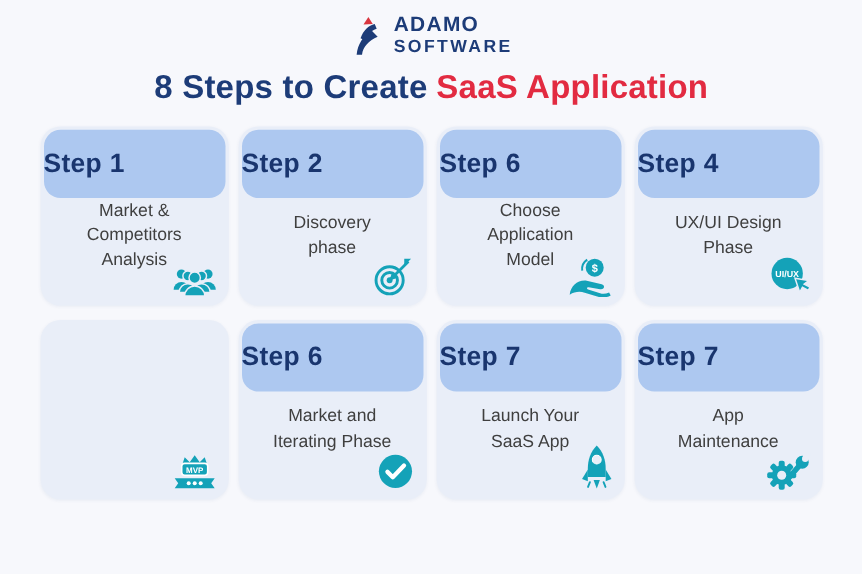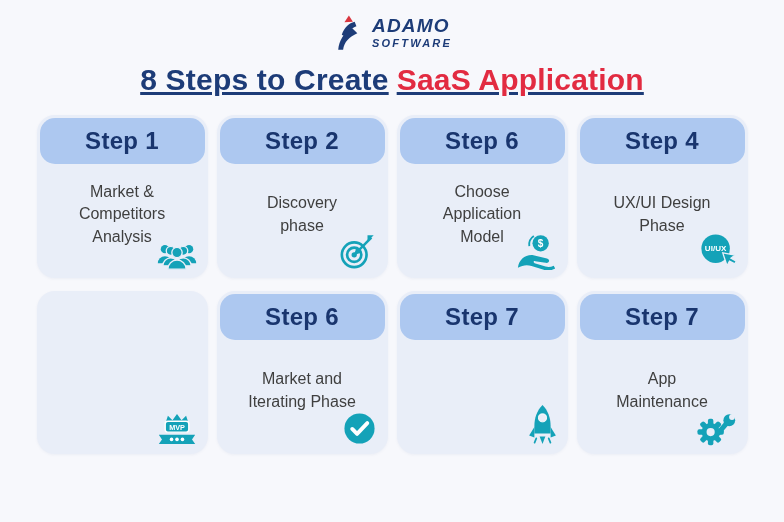--- a/index.html
+++ b/index.html
@@ -4,39 +4,39 @@
 <style>
   html,body{margin:0;padding:0;}
   body{
     width:784px;height:522px;overflow:hidden;
     font-family:"Liberation Sans",sans-serif;
     background:var(--background,#f7f8fc);
   }
   .page{width:784px;height:522px;position:relative;}
 
   
-  .logo-row{display:flex;justify-content:center;align-items:center;gap:8px;padding-top:13px;font-style:italic;}
+  .logo-row{display:flex;justify-content:center;align-items:flex-end;gap:8px;padding-top:13px;}
   .logo-mark{width:32px;height:38px;display:block;}
   .logo-text{display:flex;flex-direction:column;justify-content:center;}
   .logo-name{font-size:19px;font-weight:bold;color:var(--navy,#1d3c78);letter-spacing:1.2px;line-height:1;}
-  .logo-sub{font-size:11px;font-weight:bold;color:var(--navy,#1d3c78);letter-spacing:2.2px;line-height:1;margin-top:3px;}
+  .logo-sub{font-size:16px;font-weight:bold;color:var(--navy,#1d3c78);letter-spacing:2.2px;line-height:1;margin-top:3px;}
 
   
   .title{margin:12px 0 0 0;text-align:center;font-size:30px;font-weight:bold;
-         color:var(--navy,#1d3c78);letter-spacing:.2px;text-decoration:underline;}
+         color:var(--navy,#1d3c78);letter-spacing:.2px;}
   .title-accent{color:var(--accent-red,#e22b41);margin-left:8px;}
 
   
   .grid{margin-top:18px;display:grid;grid-template-columns:repeat(4,171px);
         justify-content:center;column-gap:9px;row-gap:13px;}
   .card{position:relative;height:163px;background:var(--card-bg,#e9eef8);
         border-radius:18px;box-shadow:0 1px 3px rgba(27,62,120,0.05);}
-  .pill{position:absolute;top:3px;left:3px;right:3px;height:46px;
+  .pill{position:absolute;top:3px;left:3px;right:3px;height:62px;
         background:var(--pill-bg,#adc8f0);border-radius:15px;
-        display:flex;align-items:center;justify-content:center;}
+        display:flex;align-items:center;justify-content:flex-start;}
   .pill span{font-size:24px;font-weight:bold;color:var(--step-navy,#19356e);letter-spacing:.3px;}
   .step-title{position:absolute;left:8px;right:8px;top:52px;bottom:16px;
         display:flex;align-items:center;justify-content:center;text-align:center;
         font-size:16px;line-height:1.38;color:var(--body-text,#3f3f3f);white-space:pre-line;}
   .step-icon{position:absolute;right:11px;bottom:8px;width:40px;height:36px;
         color:var(--icon-teal,#14a2b8);display:flex;align-items:flex-end;justify-content:flex-end;}
   .step-icon svg{display:block;}
 </style>
 </head>
 <body style="--background: #f7f8fc; --card-bg: #e9eef8; --pill-bg: #adc8f0; --navy: #1d3c78; --step-navy: #19356e; --body-text: #3f3f3f; --accent-red: #e22b41; --icon-teal: #14a2b8; --logo-red: #d9363f;">
@@ -159,20 +159,22 @@
           <circle cx="18" cy="18" r="15.5" fill="currentColor"></circle>
           <path d="M10.5 18.5 l5 5 L26 12.5" stroke="#ffffff" stroke-width="4" fill="none" stroke-linecap="round" stroke-linejoin="round"></path>
         </svg>
       </span>
     </div>
 
     <div class="card">
       <div class="pill">
           <span>Step 7</span>
         </div>
+      <div class="step-title">Launch Your
+SaaS App</div>
       <span class="step-icon">
         <svg width="29" height="42" viewBox="0 0 30 44">
           <path d="M15 1 C21 7 23.5 15 23.5 23 L23.5 31 L6.5 31 L6.5 23 C6.5 15 9 7 15 1 Z" fill="currentColor"></path>
           <circle cx="15" cy="14.5" r="4.2" fill="#e9eef8" stroke="#ffffff" stroke-width="1"></circle>
           <path d="M6.5 24 L1 33 L6.5 35 Z" fill="currentColor"></path>
           <path d="M23.5 24 L29 33 L23.5 35 Z" fill="currentColor"></path>
           <path d="M12 34 h6 l-3 8 z" fill="currentColor"></path>
           <path d="M8.5 36 l-1.8 4.5 M21.5 36 l1.8 4.5" stroke="currentColor" stroke-width="1.8" stroke-linecap="round"></path>
         </svg>
       </span>

